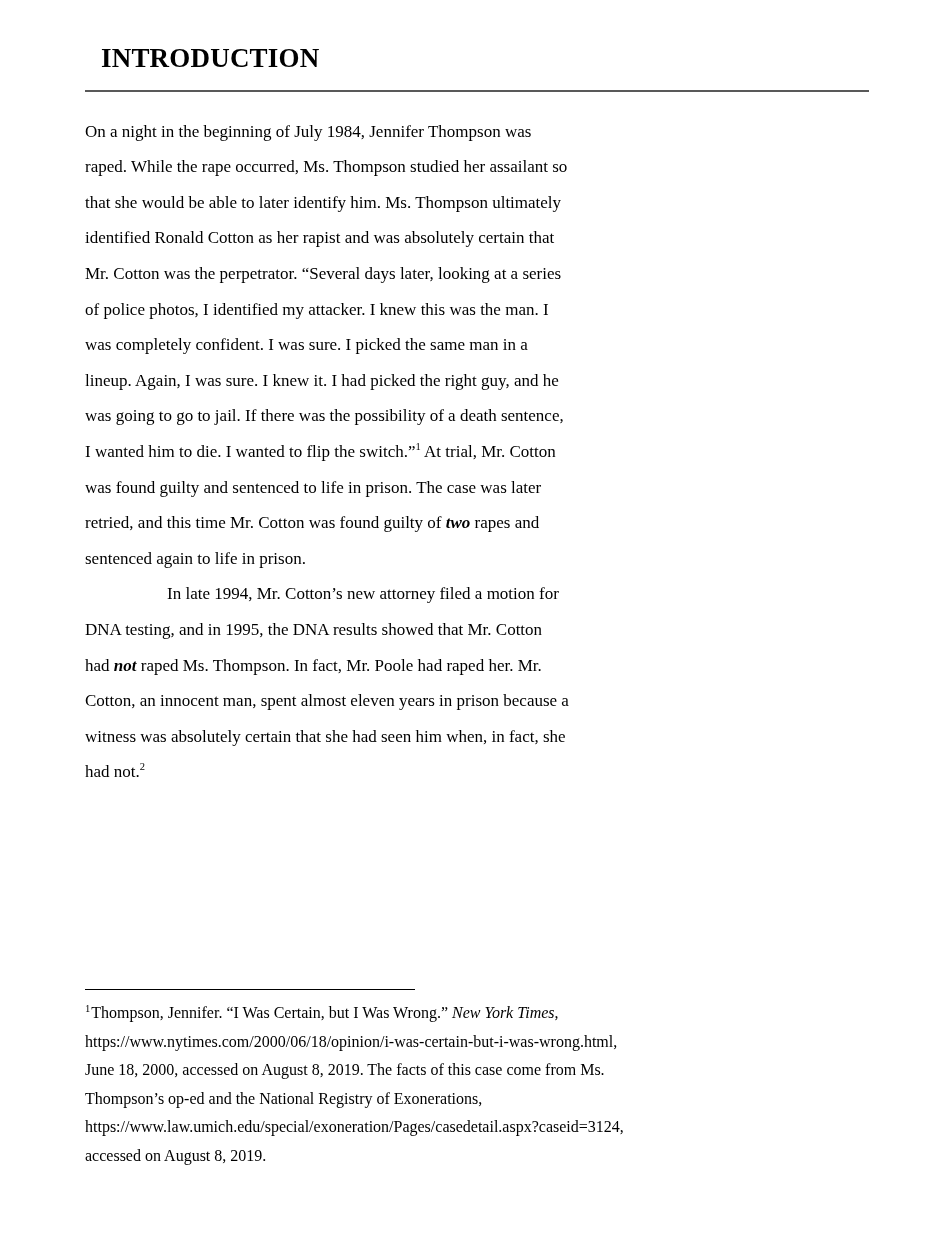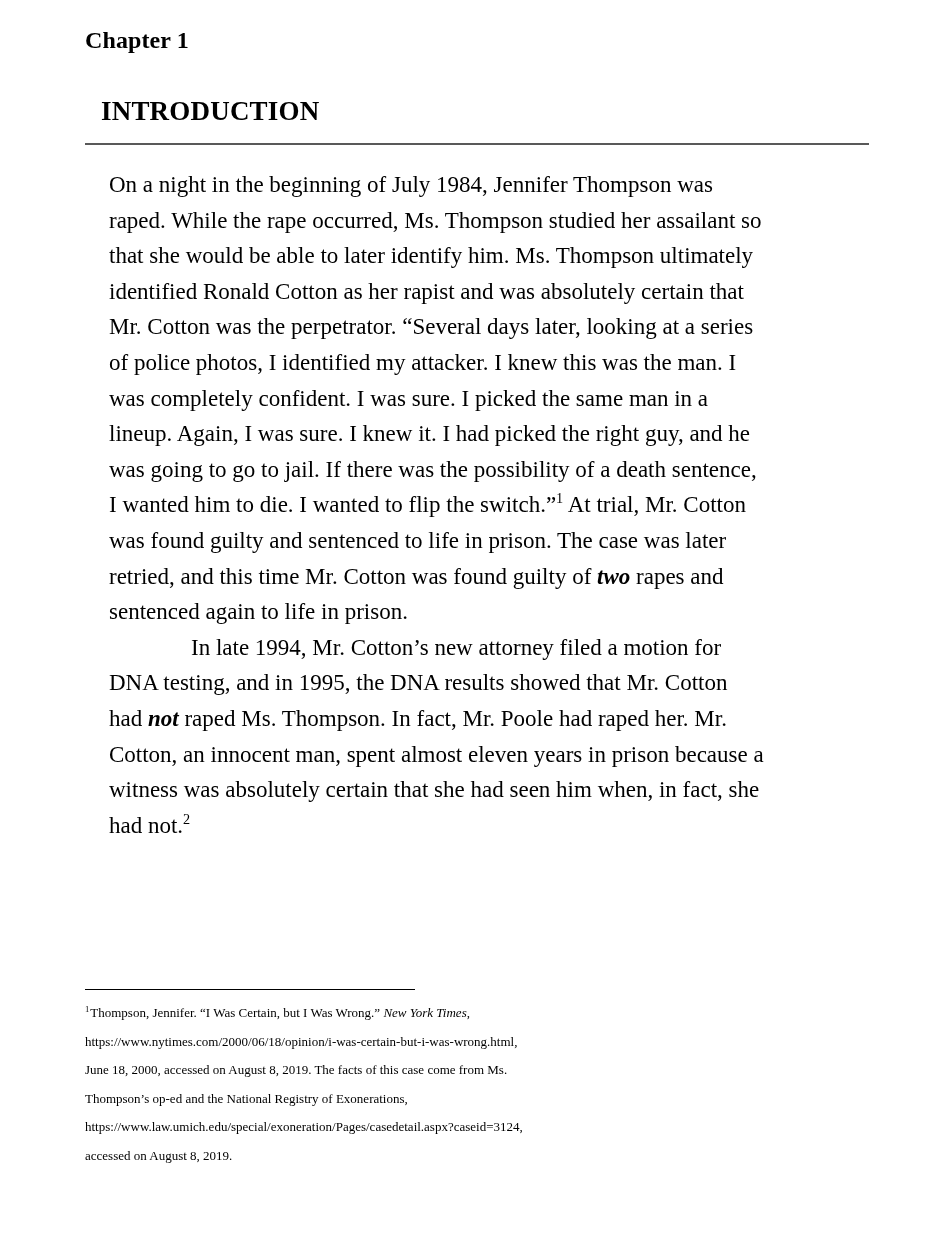--- a/index.html
+++ b/index.html
@@ -49,23 +49,22 @@
     height: 0;
     border: none;
     border-top: 2px solid #595959;
     margin: 12px 0 0 0;
     width: 784px;
   }
 
   
   .body-block {
     margin-top: 22px;
-    font-size: 23px;
+    font-size: 17px;
     line-height: 35.6px;
-    margin-left: 24px;
   }
   .para {
     margin: 0;
     text-align: left;
     white-space: pre-wrap;
   }
   .para.indented {
     text-indent: 82px;
   }
   .para em {
@@ -86,42 +85,41 @@
     width: 784px;
   }
   .fn-rule {
     height: 0;
     border: none;
     border-top: 1.6px solid #000000;
     width: 330px;
     margin: 0 0 9px 0;
   }
   .fn {
-    font-size: 13px;
+    font-size: 16px;
     line-height: 28.6px;
     margin: 0;
     text-align: left;
     white-space: pre-wrap;
   }
   .fn em { font-style: italic; }
   .fn sup.fnnum {
     font-size: 0.66em;
     vertical-align: super;
     line-height: 0;
     margin-right: 1px;
   }
 </style>
 </head>
 <body>
 
 <div class="page">
 
   <div class="content">
 
-    <h2 class="chapter-label">Chapter 1</h2>
 
     <h1 class="section-title">INTRODUCTION</h1>
 
     <hr class="title-rule">
 
     <div class="body-block">
 
       <p class="para"><span>On a night in the beginning of July 1984, Jennifer Thompson was
 raped. While the rape occurred, Ms. Thompson studied her assailant so
 that she would be able to later identify him. Ms. Thompson ultimately

